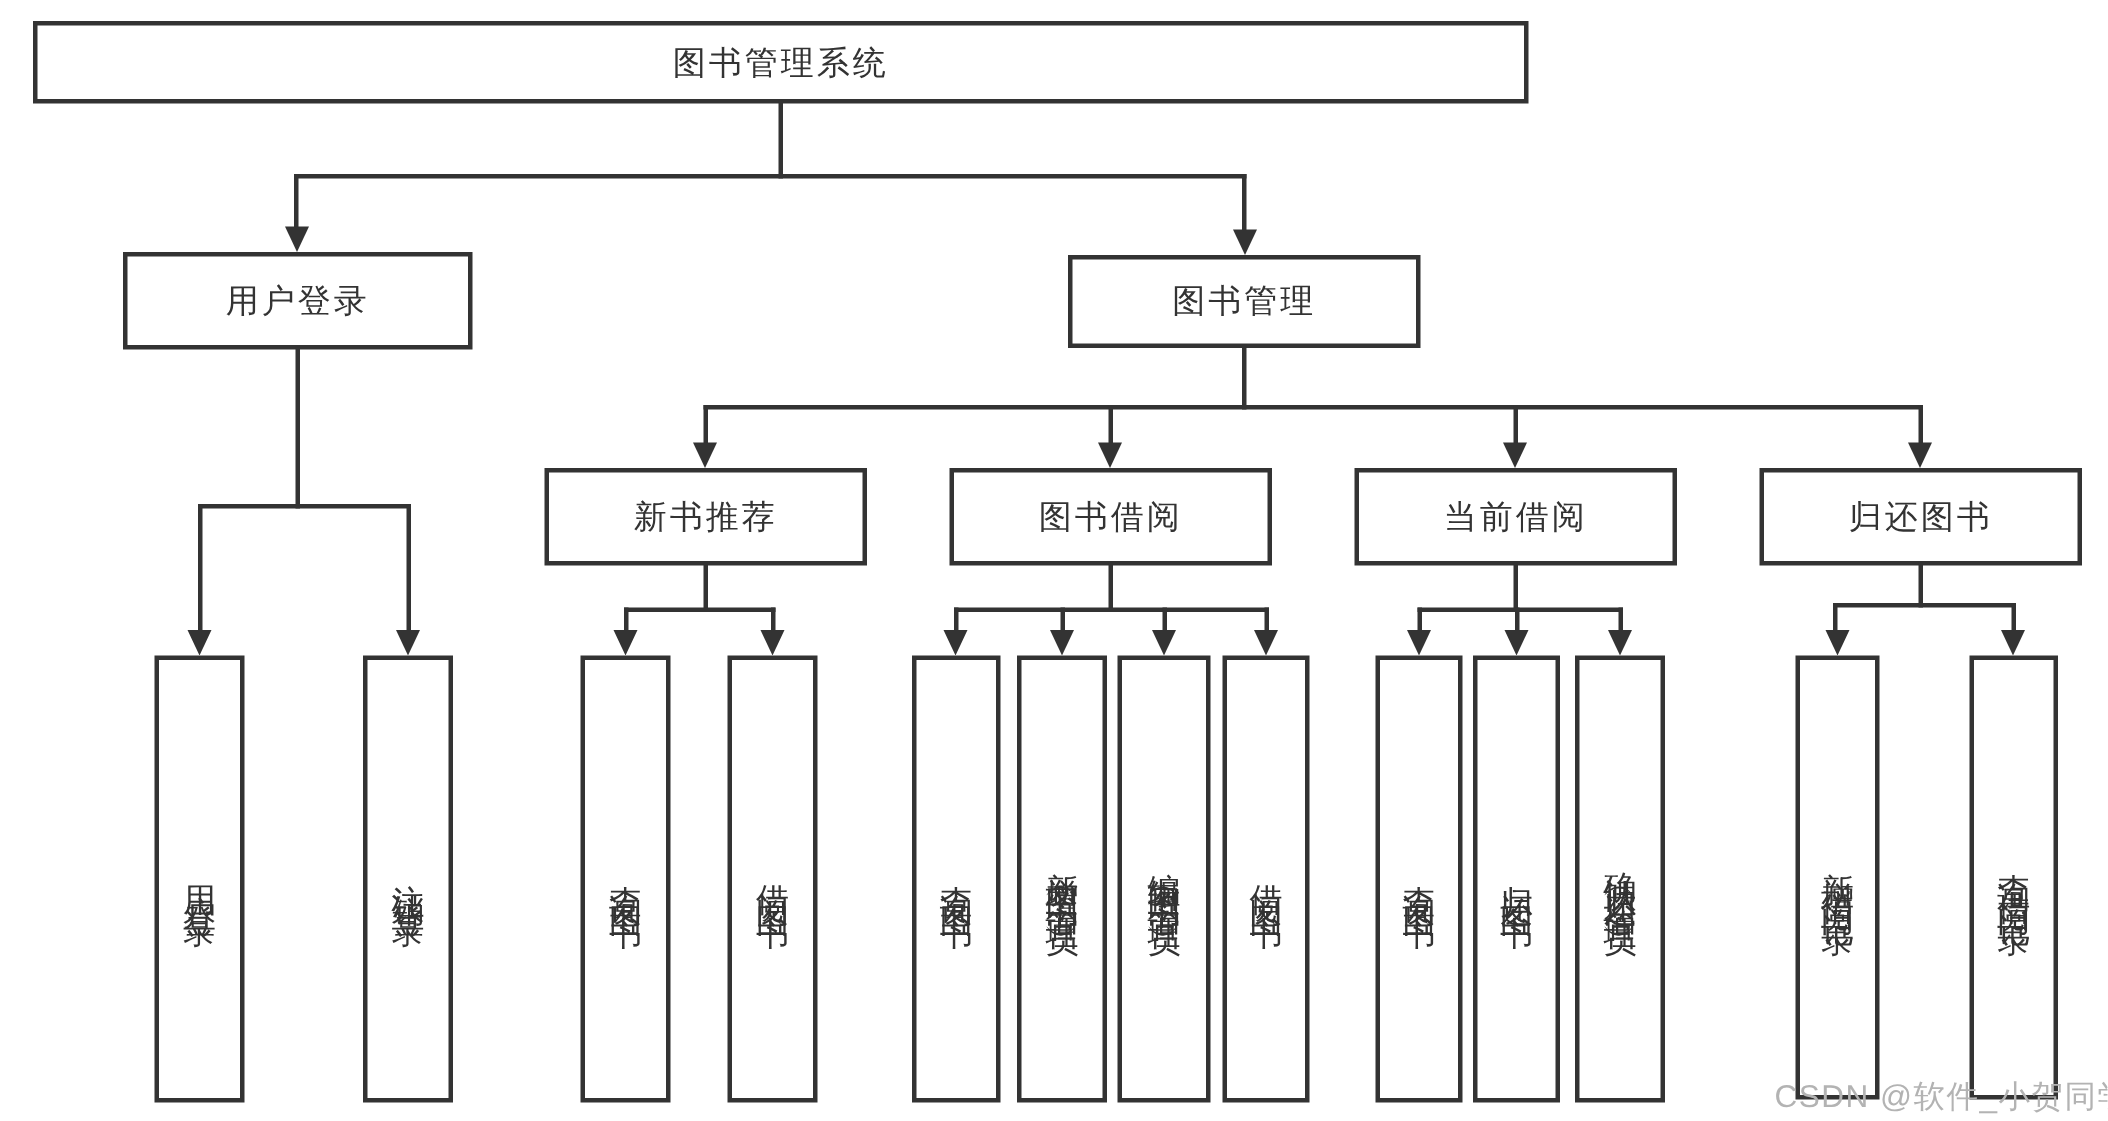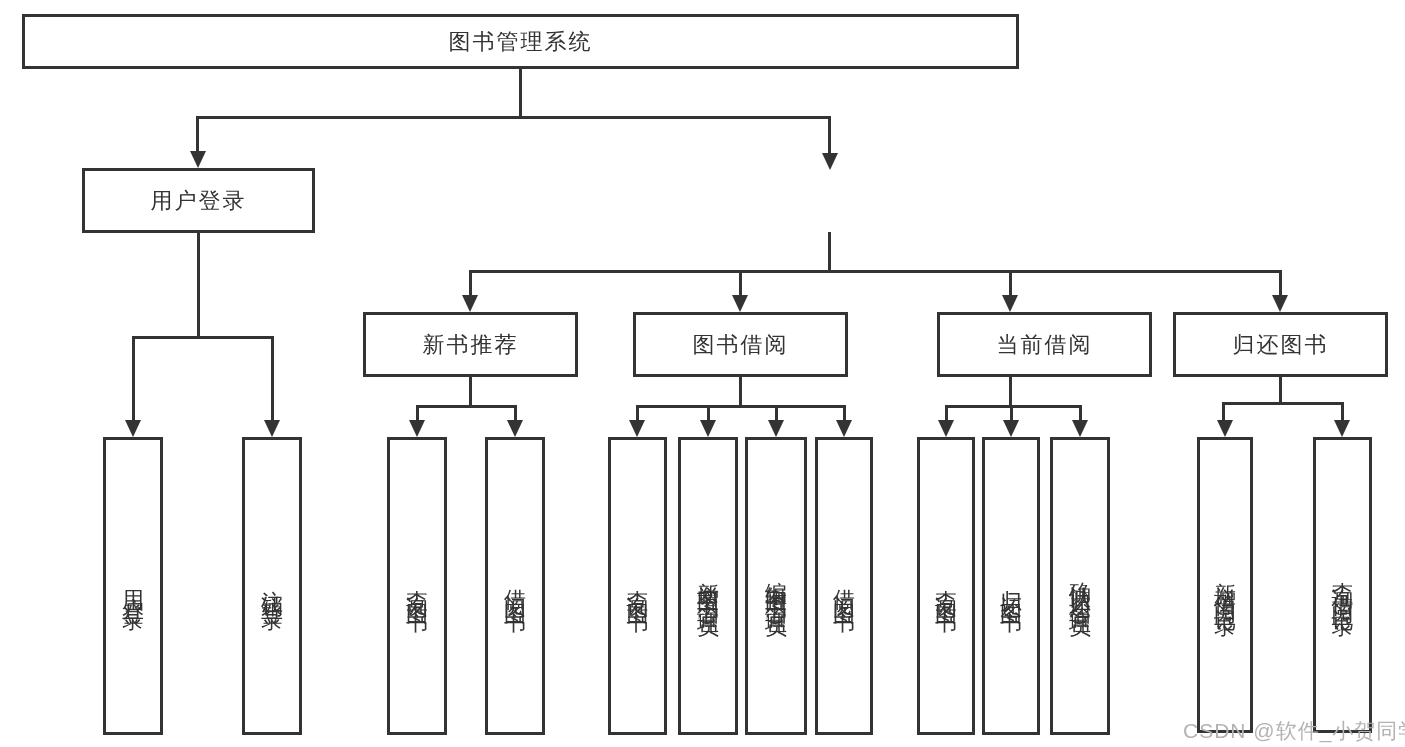--- a/index.html
+++ b/index.html
@@ -28,20 +28,21 @@
   <div class="box-h" style="left:22px;top:14px;width:997px;height:55px;">图书管理系统</div>
 
   <div class="vl" style="left:519px;top:67px;height:52px;"></div>
   <div class="hl" style="left:197px;top:116px;width:634px;"></div>
   <div class="vl" style="left:196px;top:116px;height:38px;"></div>
   <div class="ar" style="left:190px;top:151px;"></div>
   <div class="vl" style="left:828px;top:116px;height:40px;"></div>
   <div class="ar" style="left:822px;top:153px;"></div>
 
   <div class="box-h" style="left:82px;top:168px;width:233px;height:65px;">用户登录</div>
+  <div class="box-h" style="left:712px;top:170px;width:235px;height:62px;">图书管理</div>
 
   <div class="vl" style="left:197px;top:231px;height:108px;"></div>
   <div class="hl" style="left:132px;top:336px;width:142px;"></div>
   <div class="vl" style="left:132px;top:336px;height:86px;"></div>
   <div class="ar" style="left:125px;top:420px;"></div>
   <div class="vl" style="left:271px;top:336px;height:86px;"></div>
   <div class="ar" style="left:264px;top:420px;"></div>
 
   <div class="vl" style="left:828px;top:232px;height:41px;"></div>
   <div class="hl" style="left:469px;top:270px;width:813px;"></div>
@@ -49,21 +50,21 @@
   <div class="ar" style="left:462px;top:295px;"></div>
   <div class="vl" style="left:739px;top:270px;height:27px;"></div>
   <div class="ar" style="left:732px;top:295px;"></div>
   <div class="vl" style="left:1009px;top:270px;height:27px;"></div>
   <div class="ar" style="left:1002px;top:295px;"></div>
   <div class="vl" style="left:1279px;top:270px;height:27px;"></div>
   <div class="ar" style="left:1272px;top:295px;"></div>
 
   <div class="box-h" style="left:633px;top:312px;width:215px;height:65px;">图书借阅</div>
   <div class="box-h" style="left:363px;top:312px;width:215px;height:65px;">新书推荐</div>
-  <div class="box-h" style="left:937px;top:312px;width:215px;height:65px;">当前借阅</div>
+  <div class="box-h" style="left:903px;top:312px;width:215px;height:65px;">当前借阅</div>
   <div class="box-h" style="left:1173px;top:312px;width:215px;height:65px;">归还图书</div>
 
   <div class="vl" style="left:469px;top:375px;height:33px;"></div>
   <div class="hl" style="left:416px;top:405px;width:101px;"></div>
   <div class="vl" style="left:416px;top:405px;height:17px;"></div>
   <div class="ar" style="left:409px;top:420px;"></div>
   <div class="vl" style="left:514px;top:405px;height:17px;"></div>
   <div class="ar" style="left:507px;top:420px;"></div>
 
   <div class="vl" style="left:739px;top:375px;height:33px;"></div>

